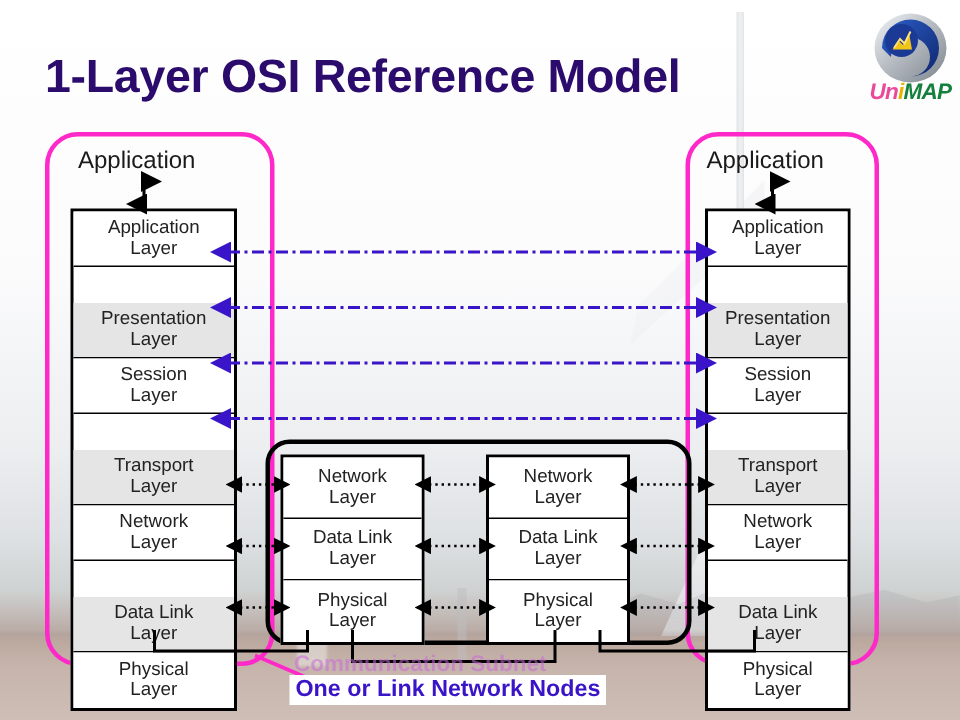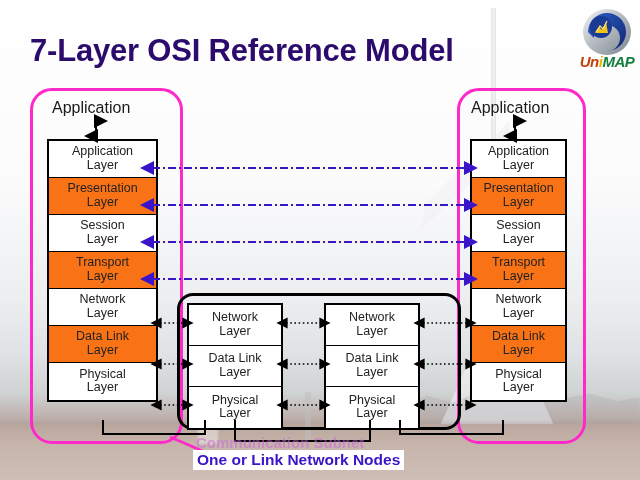--- a/index.html
+++ b/index.html
@@ -126,21 +126,21 @@
     left: 0; top: 46px;
     width: 58px;
     text-align: center;
     font-size: 15px;
     font-weight: bold;
     font-style: italic;
     letter-spacing: -0.5px;
     color: #0a2f8a;
     line-height: 1;
   }
-  .logo-text .uni { color: #c2410c; margin-top: 35px; }
+  .logo-text .uni { color: #ec4899; margin-top: 35px; }
   .logo-text .i { color: #e8b400; }
   .logo-text .map { color: #15803d; }
 
   
   .host-box {
     position: absolute;
     border: 3px solid #ff28c8;
     border-radius: 22px;
     background: transparent;
   }
@@ -177,21 +177,21 @@
     line-height: 1.08;
     color: #222;
     padding: 3px 2px 4px;
     background: #ffffff;
     height: 37px;
     display: flex;
     flex-direction: column;
     justify-content: center;
   }
   .layer:last-child { border-bottom: none; }
-  .layer.shaded { background: #f97316; }
+  .layer.shaded { background: #e5e5e5; margin-top: 24px; }
   .layer .l1, .layer .l2 { display: block; }
 
   
   .node-stack .layer { height: 41px; font-size: 12.5px; }
 
   
   #node-enclosure {
     position: absolute;
     left: 177px; top: 293px;
     width: 284px; height: 137px;
@@ -240,21 +240,21 @@
   <div class="bg-blade"></div>
   <div class="bg-tower"></div>
   <div class="bg-tower-wide"></div>
   <div class="bg-cone"></div>
   <div class="bg-hills"></div>
   <div class="bg-ground-edge"></div>
   <div class="bg-ground"></div>
   <div class="bg-pillar"></div>
   <div class="bg-mast2"></div>
 
-  <div class="title">7-Layer OSI Reference Model</div>
+  <div class="title">1-Layer OSI Reference Model</div>
 
   <div class="logo">
     <svg class="logo-mark" viewBox="0 0 50 48">
       <defs>
         <linearGradient id="lgSilver" x1="0" y1="0" x2="1" y2="1">
           <stop offset="0%" stop-color="#f2f4f6"></stop>
           <stop offset="45%" stop-color="#b9bec4"></stop>
           <stop offset="100%" stop-color="#7d848c"></stop>
         </linearGradient>
         <linearGradient id="lgBlue" x1="0" y1="0" x2="1" y2="1">

